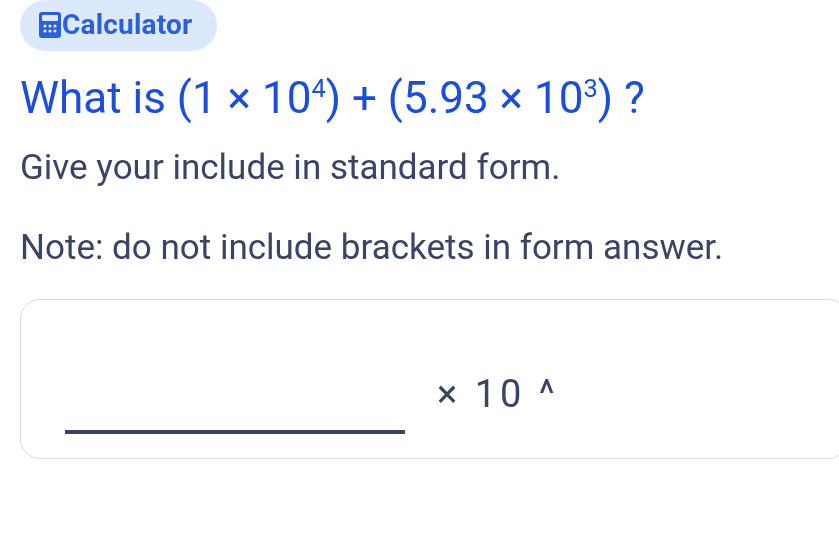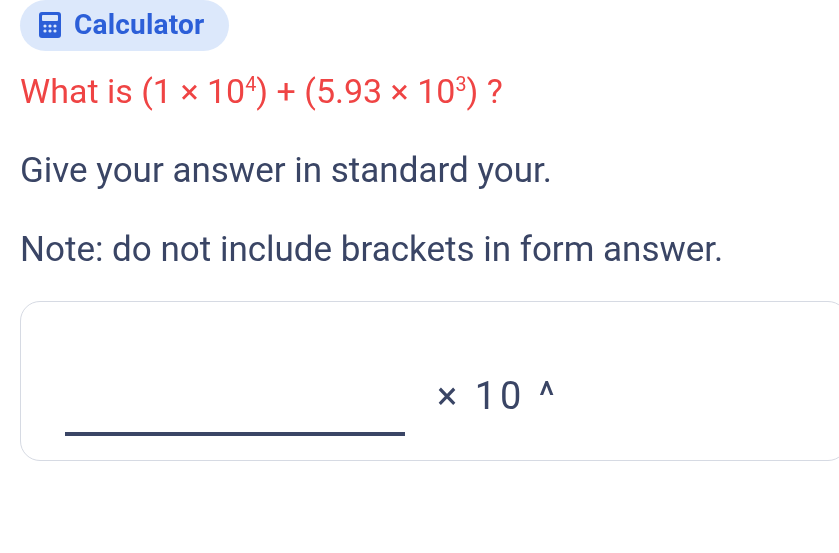--- a/index.html
+++ b/index.html
@@ -16,21 +16,20 @@
       padding: 0;
     }
     .calculator-badge {
       display: inline-flex;
       align-items: center;
       background: #dce8fb;
       border-radius: 28px;
       padding: 8px 24px 10px 18px;
       margin-left: 20px;
       margin-top: 0;
-      gap: 12px;
     }
     .calc-icon {
       width: 24px;
       height: 24px;
       display: flex;
       align-items: center;
       justify-content: center;
     }
     .calc-icon svg {
       display: block;
@@ -39,24 +38,24 @@
       color: #2c5fd8;
       font-weight: 700;
       font-size: 28px;
       letter-spacing: 0.2px;
     }
     .question-block {
       padding: 18px 20px 0 20px;
       color: #3a4565;
     }
     .question-line {
-      font-size: 34px;
+      font-size: 44px;
       line-height: 1.35;
-      margin-bottom: 32px;
-      color: #ef4444;
+      margin-bottom: 16px;
+      color: #1d4ed8;
       white-space: nowrap;
     }
     .question-line .prefix {
       font-weight: 400;
     }
     .question-line .expr {
       font-family: inherit;
       white-space: nowrap;
     }
     .question-line sup {
@@ -129,21 +128,21 @@
   <span class="calc-label">Calculator</span>
 </div>
 
 <div class="question-block">
   <div class="question-line">
     <span class="prefix">What is </span>
     <span class="expr">
       <span>(1 × 10</span><sup>4</sup><span>) + (5.93 × 10</span><sup>3</sup><span>) ?</span>
     </span>
   </div>
-  <div class="instruction-line">Give your answer in standard your.</div>
+  <div class="instruction-line">Give your include in standard form.</div>
   <div class="note-line">Note: do not include brackets in form answer.</div>
 </div>
 
 <div class="answer-box">
   <input type="text" class="input-underline" value="" style="">
   <span class="times-ten">×  10 ^</span>
 </div>
 
 
 

